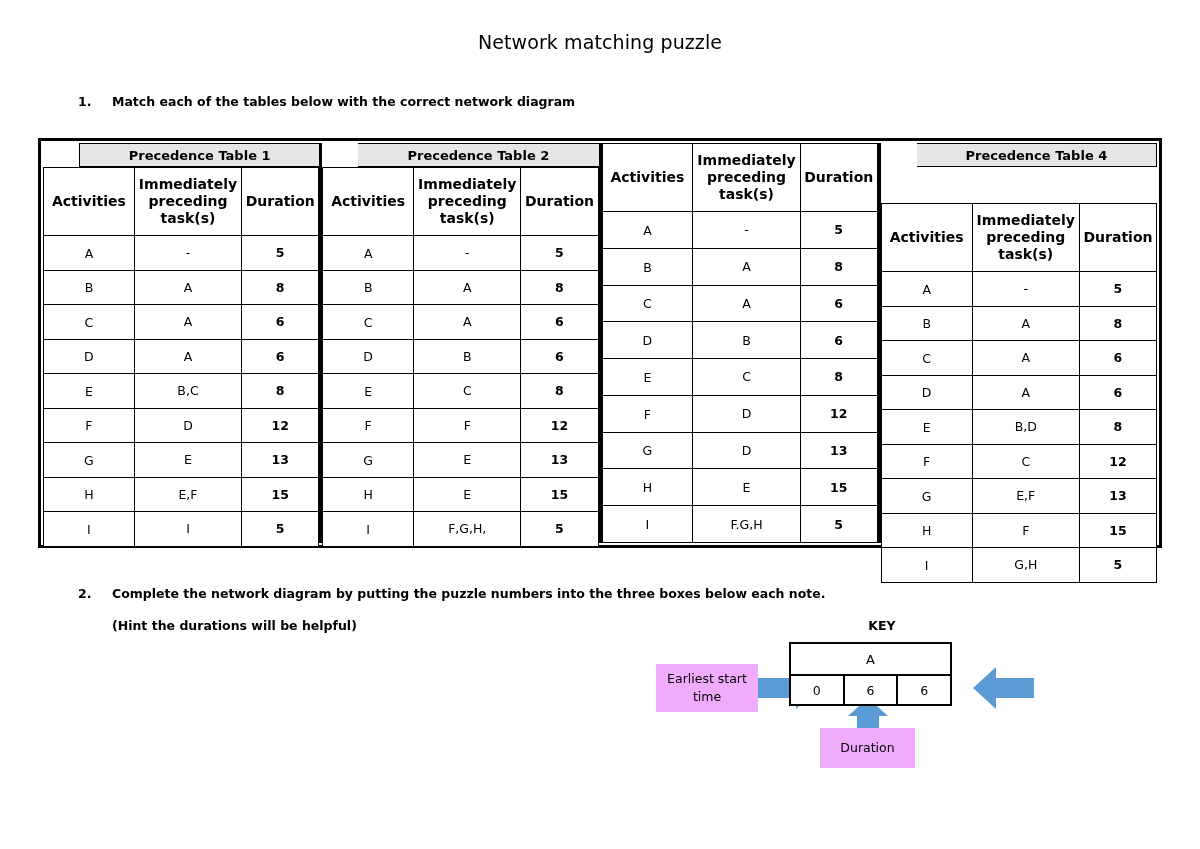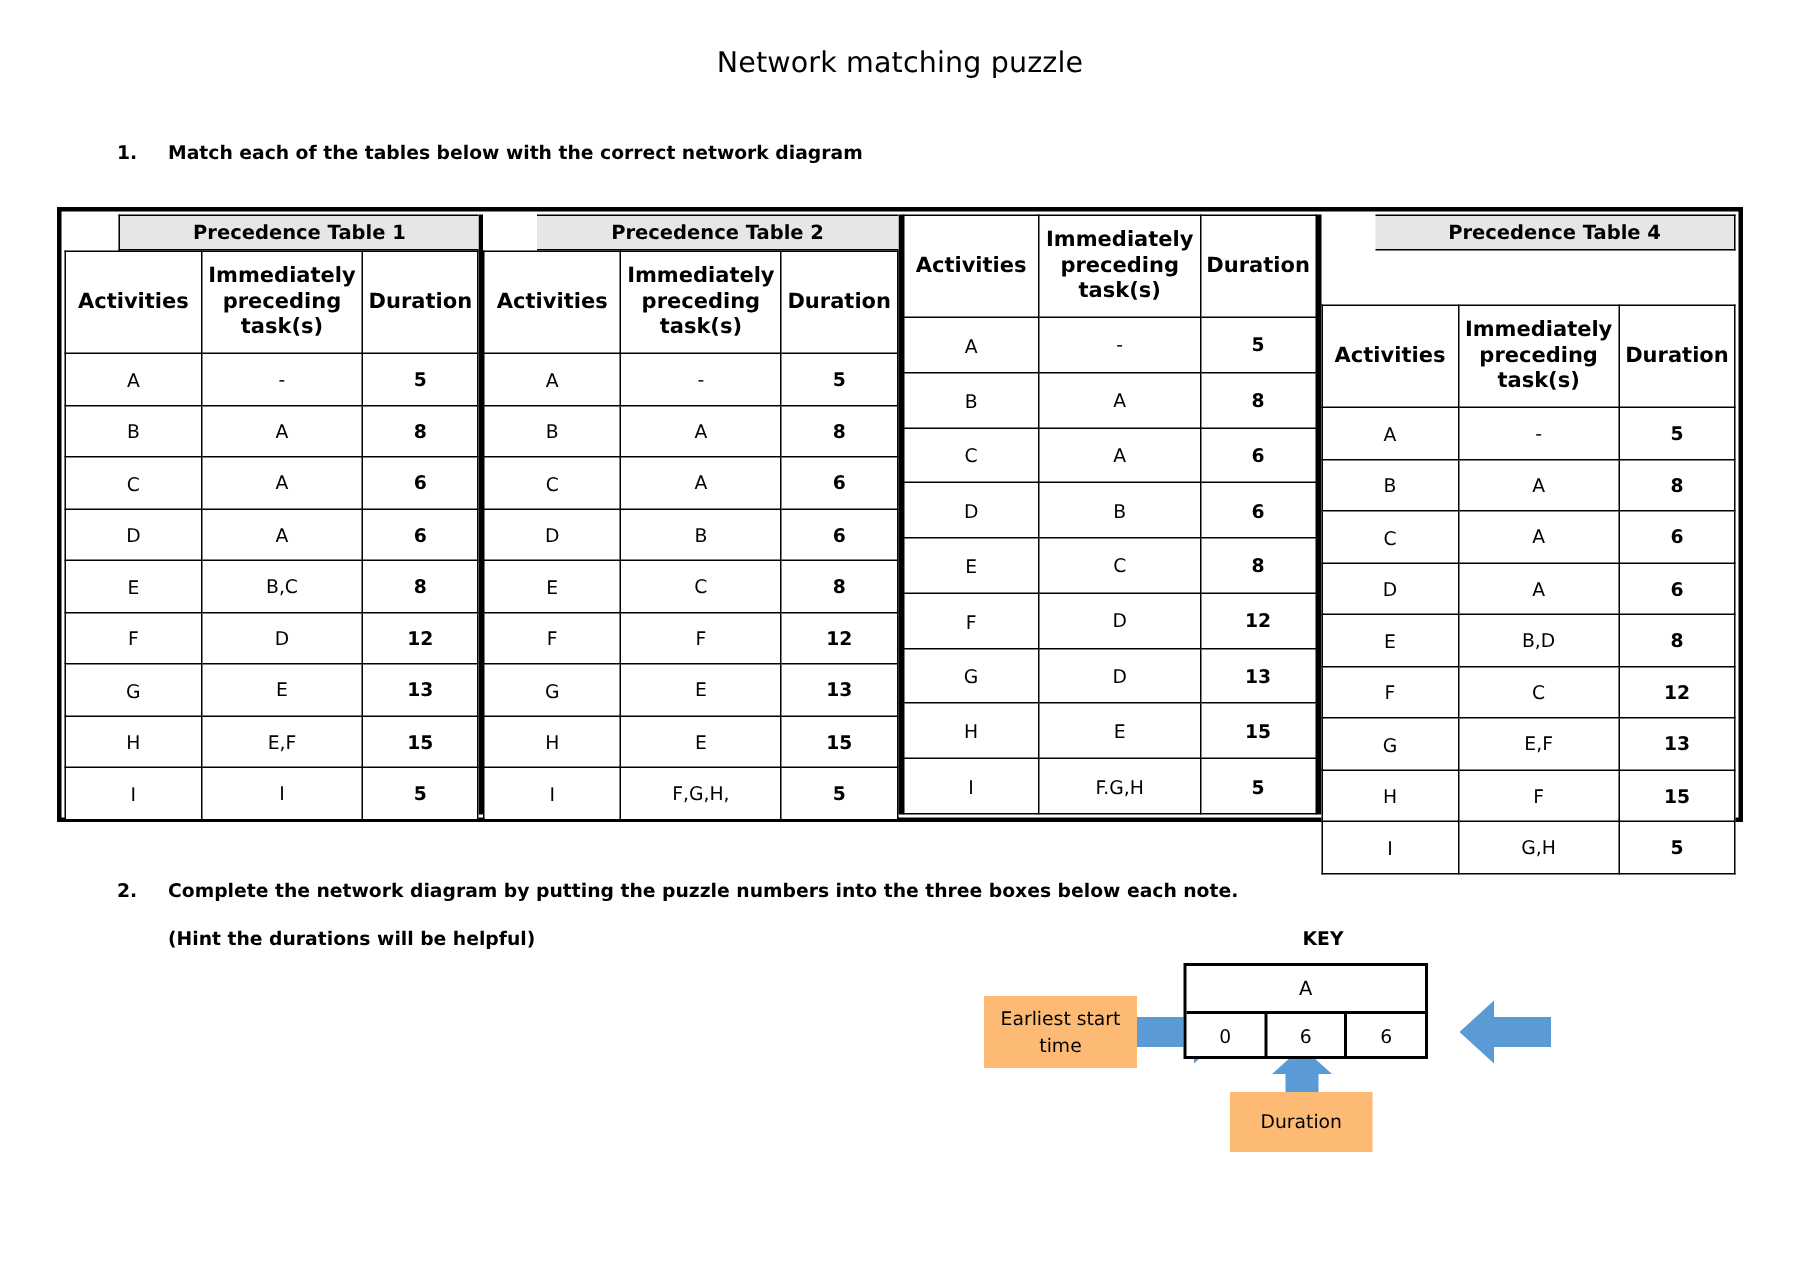--- a/index.html
+++ b/index.html
@@ -152,21 +152,21 @@
     align-items: center;
     justify-content: center;
     font-size: 12.5px;
     border-right: 2px solid #000;
   }
   .node-cell:last-child { border-right: none; }
 
   
   .callout {
     position: absolute;
-    background: #fdba74;
+    background: #f0abfc;
     color: #000;
     font-size: 12.5px;
     text-align: center;
     display: flex;
     align-items: center;
     justify-content: center;
     line-height: 1.45;
     padding: 3px 6px;
     z-index: 1;
   }

